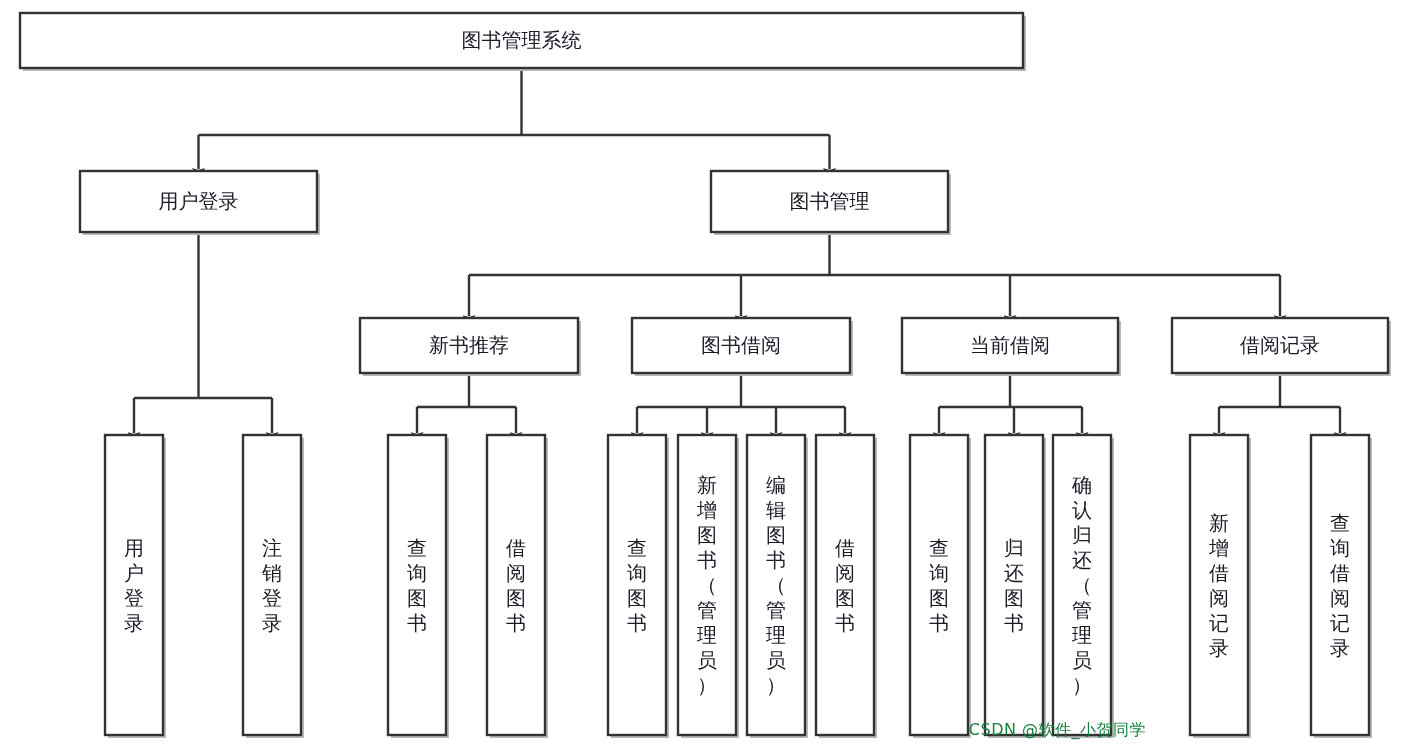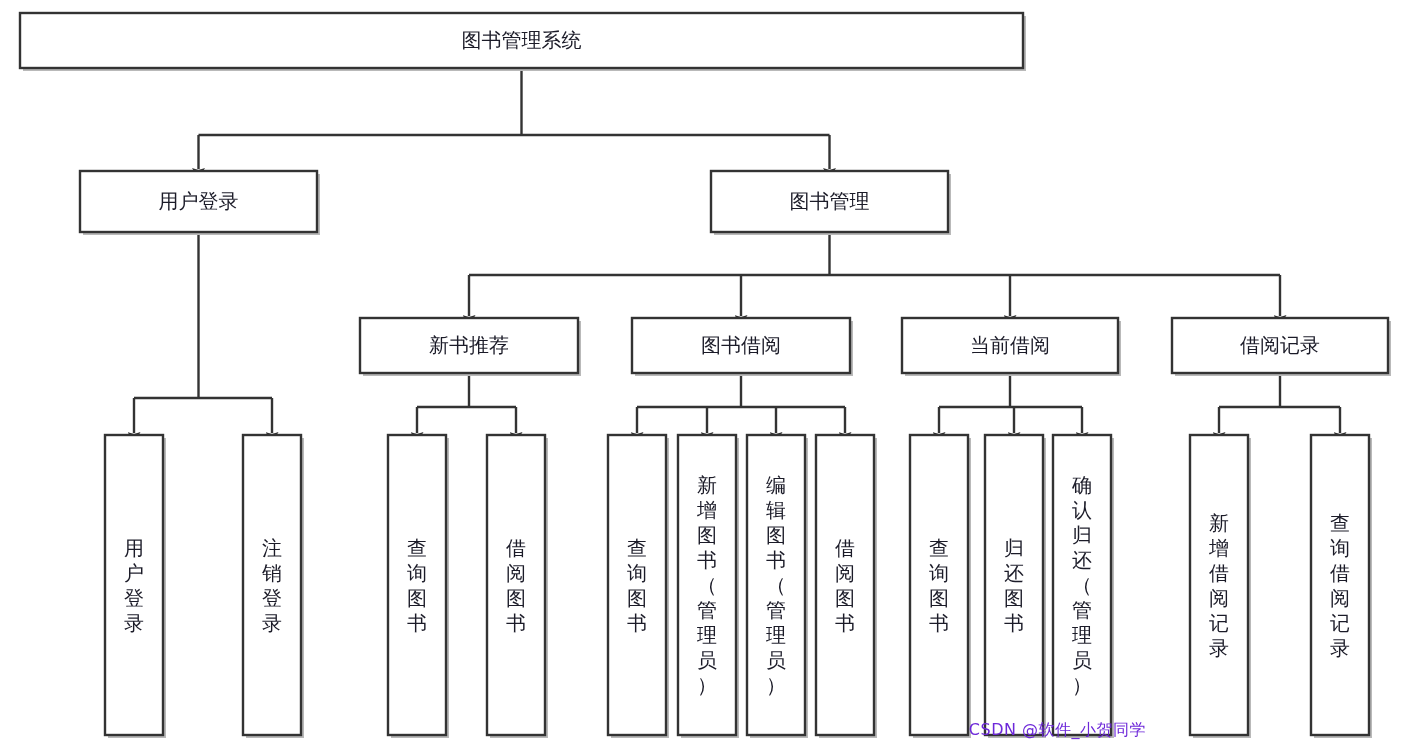--- a/index.html
+++ b/index.html
@@ -56,21 +56,21 @@
     font-size: 20px;
     fill: #1b1b28;
     text-anchor: middle;
   }
   .watermark {
     position: absolute;
     right: 8px;
     bottom: 6px;
     font-family: "DejaVu Sans", "Liberation Sans", sans-serif;
     font-size: 16px;
-    color: #6d28d9;
+    color: #15803d;
     letter-spacing: 0.5px;
     white-space: nowrap;
     user-select: none;
   }
 </style>
 </head>
 <body>
 
 <div id="diagram-root">
 

